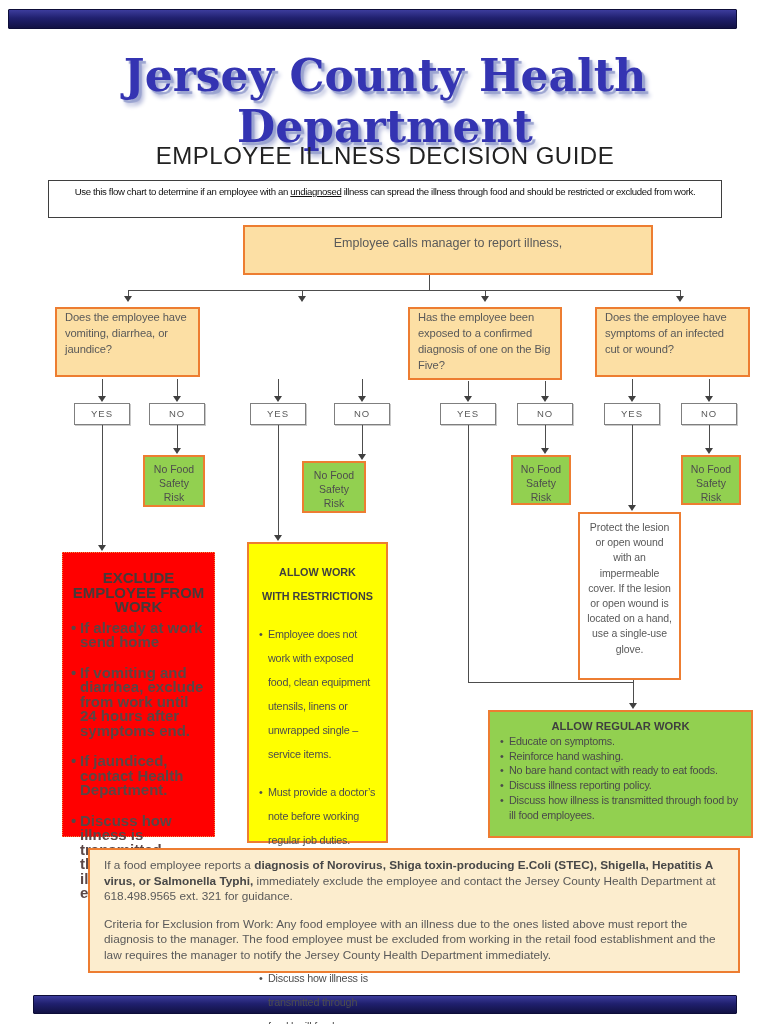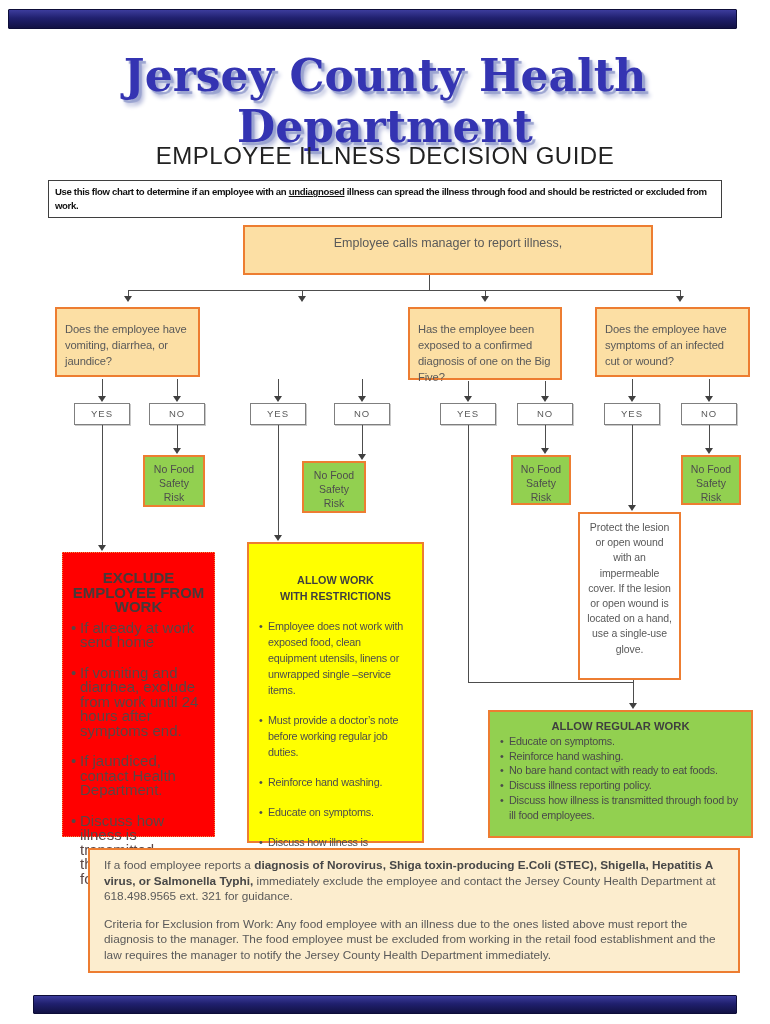--- a/index.html
+++ b/index.html
@@ -14,48 +14,48 @@
   
   #title{top:50px;left:0;width:770px;text-align:center;
          font-family:"DejaVu Serif","Liberation Serif",serif;font-weight:bold;
          font-size:44px;color:var(--title_blue);
          text-shadow:3px 3px 1px #9aa3d0, 5px 6px 4px #b9bedd;}
   #subtitle{top:142px;left:0;width:770px;text-align:center;
             font-size:24px;color:#222;letter-spacing:.5px;}
 
   
   #intro{left:48px;top:180px;width:674px;height:38px;border:1px solid #3f3f3f;
-         font-weight:bold;color:#111;
+         text-align:center;font-weight:normal;color:#111;
          font-size:9.6px;letter-spacing:-.35px;line-height:14px;padding:4px 6px 0 6px;}
   #intro u{text-underline-offset:1px;}
 
   
   .flowbox{background:var(--cream);border:2px solid var(--orange);color:var(--gray);}
   #start{left:243px;top:225px;width:410px;height:50px;text-align:center;
          font-size:12.5px;line-height:17px;padding-top:8px;}
-  .q{font-size:11.2px;line-height:16px;letter-spacing:-.1px;padding:12px 8px;}
+  .q{font-size:11.2px;line-height:16px;letter-spacing:-.1px;padding:0 8px;}
   #q2{text-align:center;letter-spacing:-.3px;padding:6px 4px;}
 
   .yn{background:#fff;border:1px solid #7f7f7f;box-shadow:1px 1px 0 #c9c9c9;
       color:var(--gray);font-size:9.5px;letter-spacing:1px;text-align:center;
       width:56px;height:22px;line-height:20px;}
 
   .grisk{background:var(--green);border:2px solid var(--orange);color:#4d4d4d;
          font-size:10.5px;line-height:14px;text-align:center;white-space:pre-line;
          padding-top:5px;}
 
   #exclude{left:62px;top:552px;width:153px;height:285px;background:var(--red);
            border:1px dotted #ef8843;color:#5a4646;font-size:15px;line-height:14.5px;
            padding:18px 8px;}
   #exclude .bt{font-weight:bold;text-align:center;color:#463a3a;margin-bottom:6px;}
-  #exclude .blt{margin-bottom:16px;}
-
-  #restrict{left:247px;top:542px;width:177px;height:301px;background:var(--yellow);
+  #exclude .blt{margin-bottom:16px;font-weight:bold;}
+
+  #restrict{left:247px;top:542px;width:141px;height:301px;background:var(--yellow);
             border:2px solid var(--orange);color:#4d4d4d;font-size:10.8px;
-            letter-spacing:-.2px;line-height:16px;padding:28px 10px;}
+            letter-spacing:-.2px;line-height:24px;padding:16px 10px;}
   #restrict .bt{font-weight:bold;text-align:center;color:#3f3f3f;white-space:pre-line;
                 margin-bottom:14px;letter-spacing:0;}
   #restrict .blt{margin-bottom:14px;}
 
   #protect{left:578px;top:512px;width:103px;height:168px;background:#fff;
            border:2px solid var(--orange);color:var(--gray);font-size:10.5px;
            letter-spacing:-.1px;line-height:15.2px;text-align:center;padding:6px 5px;}
 
   #regular{left:488px;top:710px;width:265px;height:128px;background:var(--green);
            border:2px solid var(--orange);color:#4a4a4a;font-size:10.8px;

